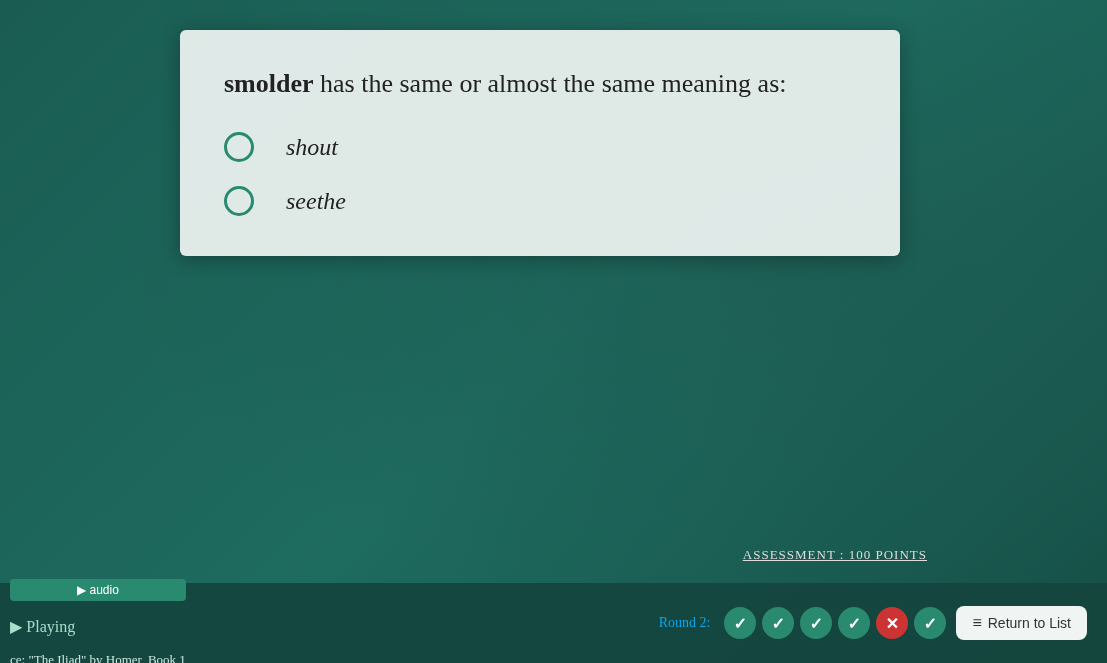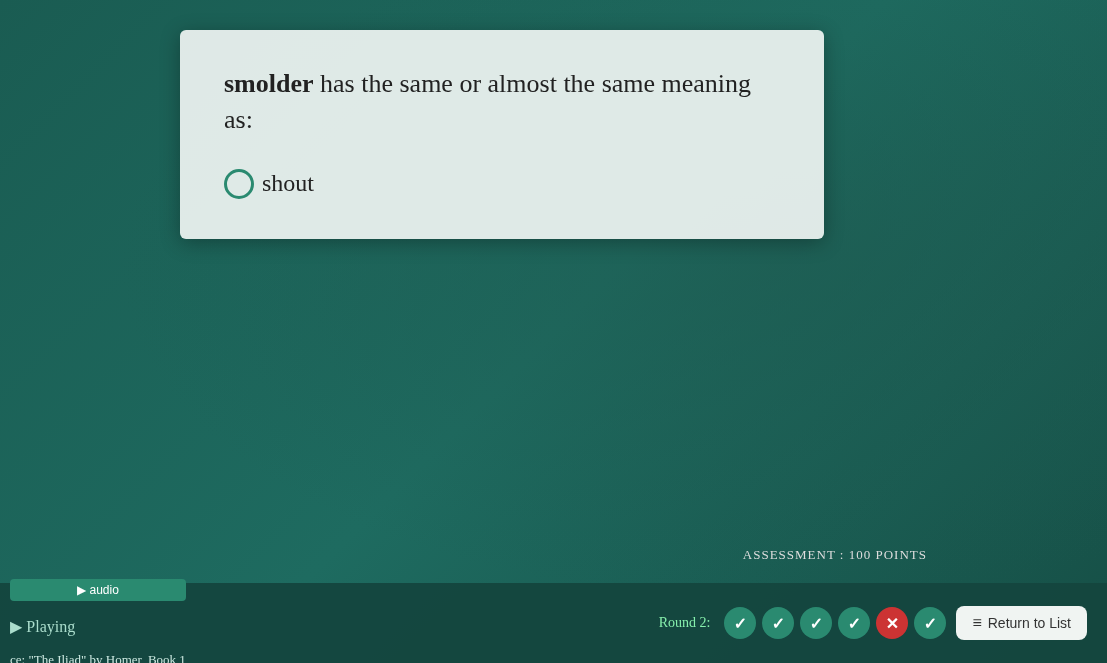--- a/index.html
+++ b/index.html
@@ -17,21 +17,21 @@
       position: absolute;
       top: 0; left: 0; right: 0; bottom: 0;
       background: radial-gradient(ellipse at 70% 40%, rgba(30,90,80,0.6) 0%, transparent 60%),
                   linear-gradient(135deg, #1a5c52 0%, #1e6b60 50%, #164f46 100%);
     }
 
     .main-card {
       position: absolute;
       top: 30px;
       left: 180px;
-      width: 644px;
+      width: 720px;
       background: rgba(240, 245, 243, 0.92);
       border-radius: 6px;
       padding: 36px 44px 40px 44px;
       box-shadow: 0 4px 20px rgba(0,0,0,0.3);
     }
 
     .question-text {
       font-size: 26px;
       color: #222;
       line-height: 1.4;
@@ -45,22 +45,23 @@
     .options-list {
       list-style: none;
       display: flex;
       flex-direction: column;
       gap: 24px;
     }
 
     .option-item {
       display: flex;
       align-items: center;
-      gap: 8px;
+      gap: 32px;
       cursor: pointer;
+      font-style: italic;
     }
 
     .radio-circle {
       width: 30px;
       height: 30px;
       border-radius: 50%;
       border: 3px solid #2a8a70;
       background: transparent;
       flex-shrink: 0;
       display: flex;
@@ -74,20 +75,21 @@
     }
 
     .assessment-bar {
       position: absolute;
       bottom: 100px;
       right: 180px;
       color: #ddd;
       font-size: 13px;
       letter-spacing: 1px;
       text-transform: uppercase;
+      text-decoration: underline;
     }
 
     .bottom-bar {
       position: absolute;
       bottom: 0;
       left: 0;
       right: 0;
       height: 80px;
       background: rgba(20, 70, 62, 0.95);
       display: flex;
@@ -122,21 +124,21 @@
       font-size: 13px;
     }
 
     .bottom-right {
       display: flex;
       align-items: center;
       gap: 10px;
     }
 
     .round-label {
-      color: #86efac;
+      color: #0ea5e9;
       font-size: 14px;
       margin-right: 4px;
     }
 
     .round-indicators {
       display: flex;
       align-items: center;
       gap: 6px;
     }
 
@@ -187,20 +189,24 @@
 <div class="main-card">
   <div class="question-text">
     <span class="keyword">smolder</span><span> has the same or almost the same meaning as:</span>
   </div>
 
   <ul class="options-list">
     <li class="option-item">
       <div class="radio-circle"></div>
       <span class="option-label">shout</span>
     </li>
+    <li class="option-item">
+      <div class="radio-circle"></div>
+      <span class="option-label">seethe</span>
+    </li>
   </ul>
 </div>
 
 <div class="assessment-bar">
   <span>ASSESSMENT : 100 POINTS</span>
 </div>
 
 <div class="bottom-bar">
   <div class="bottom-left">
     <button class="audio-btn">▶ audio</button>

